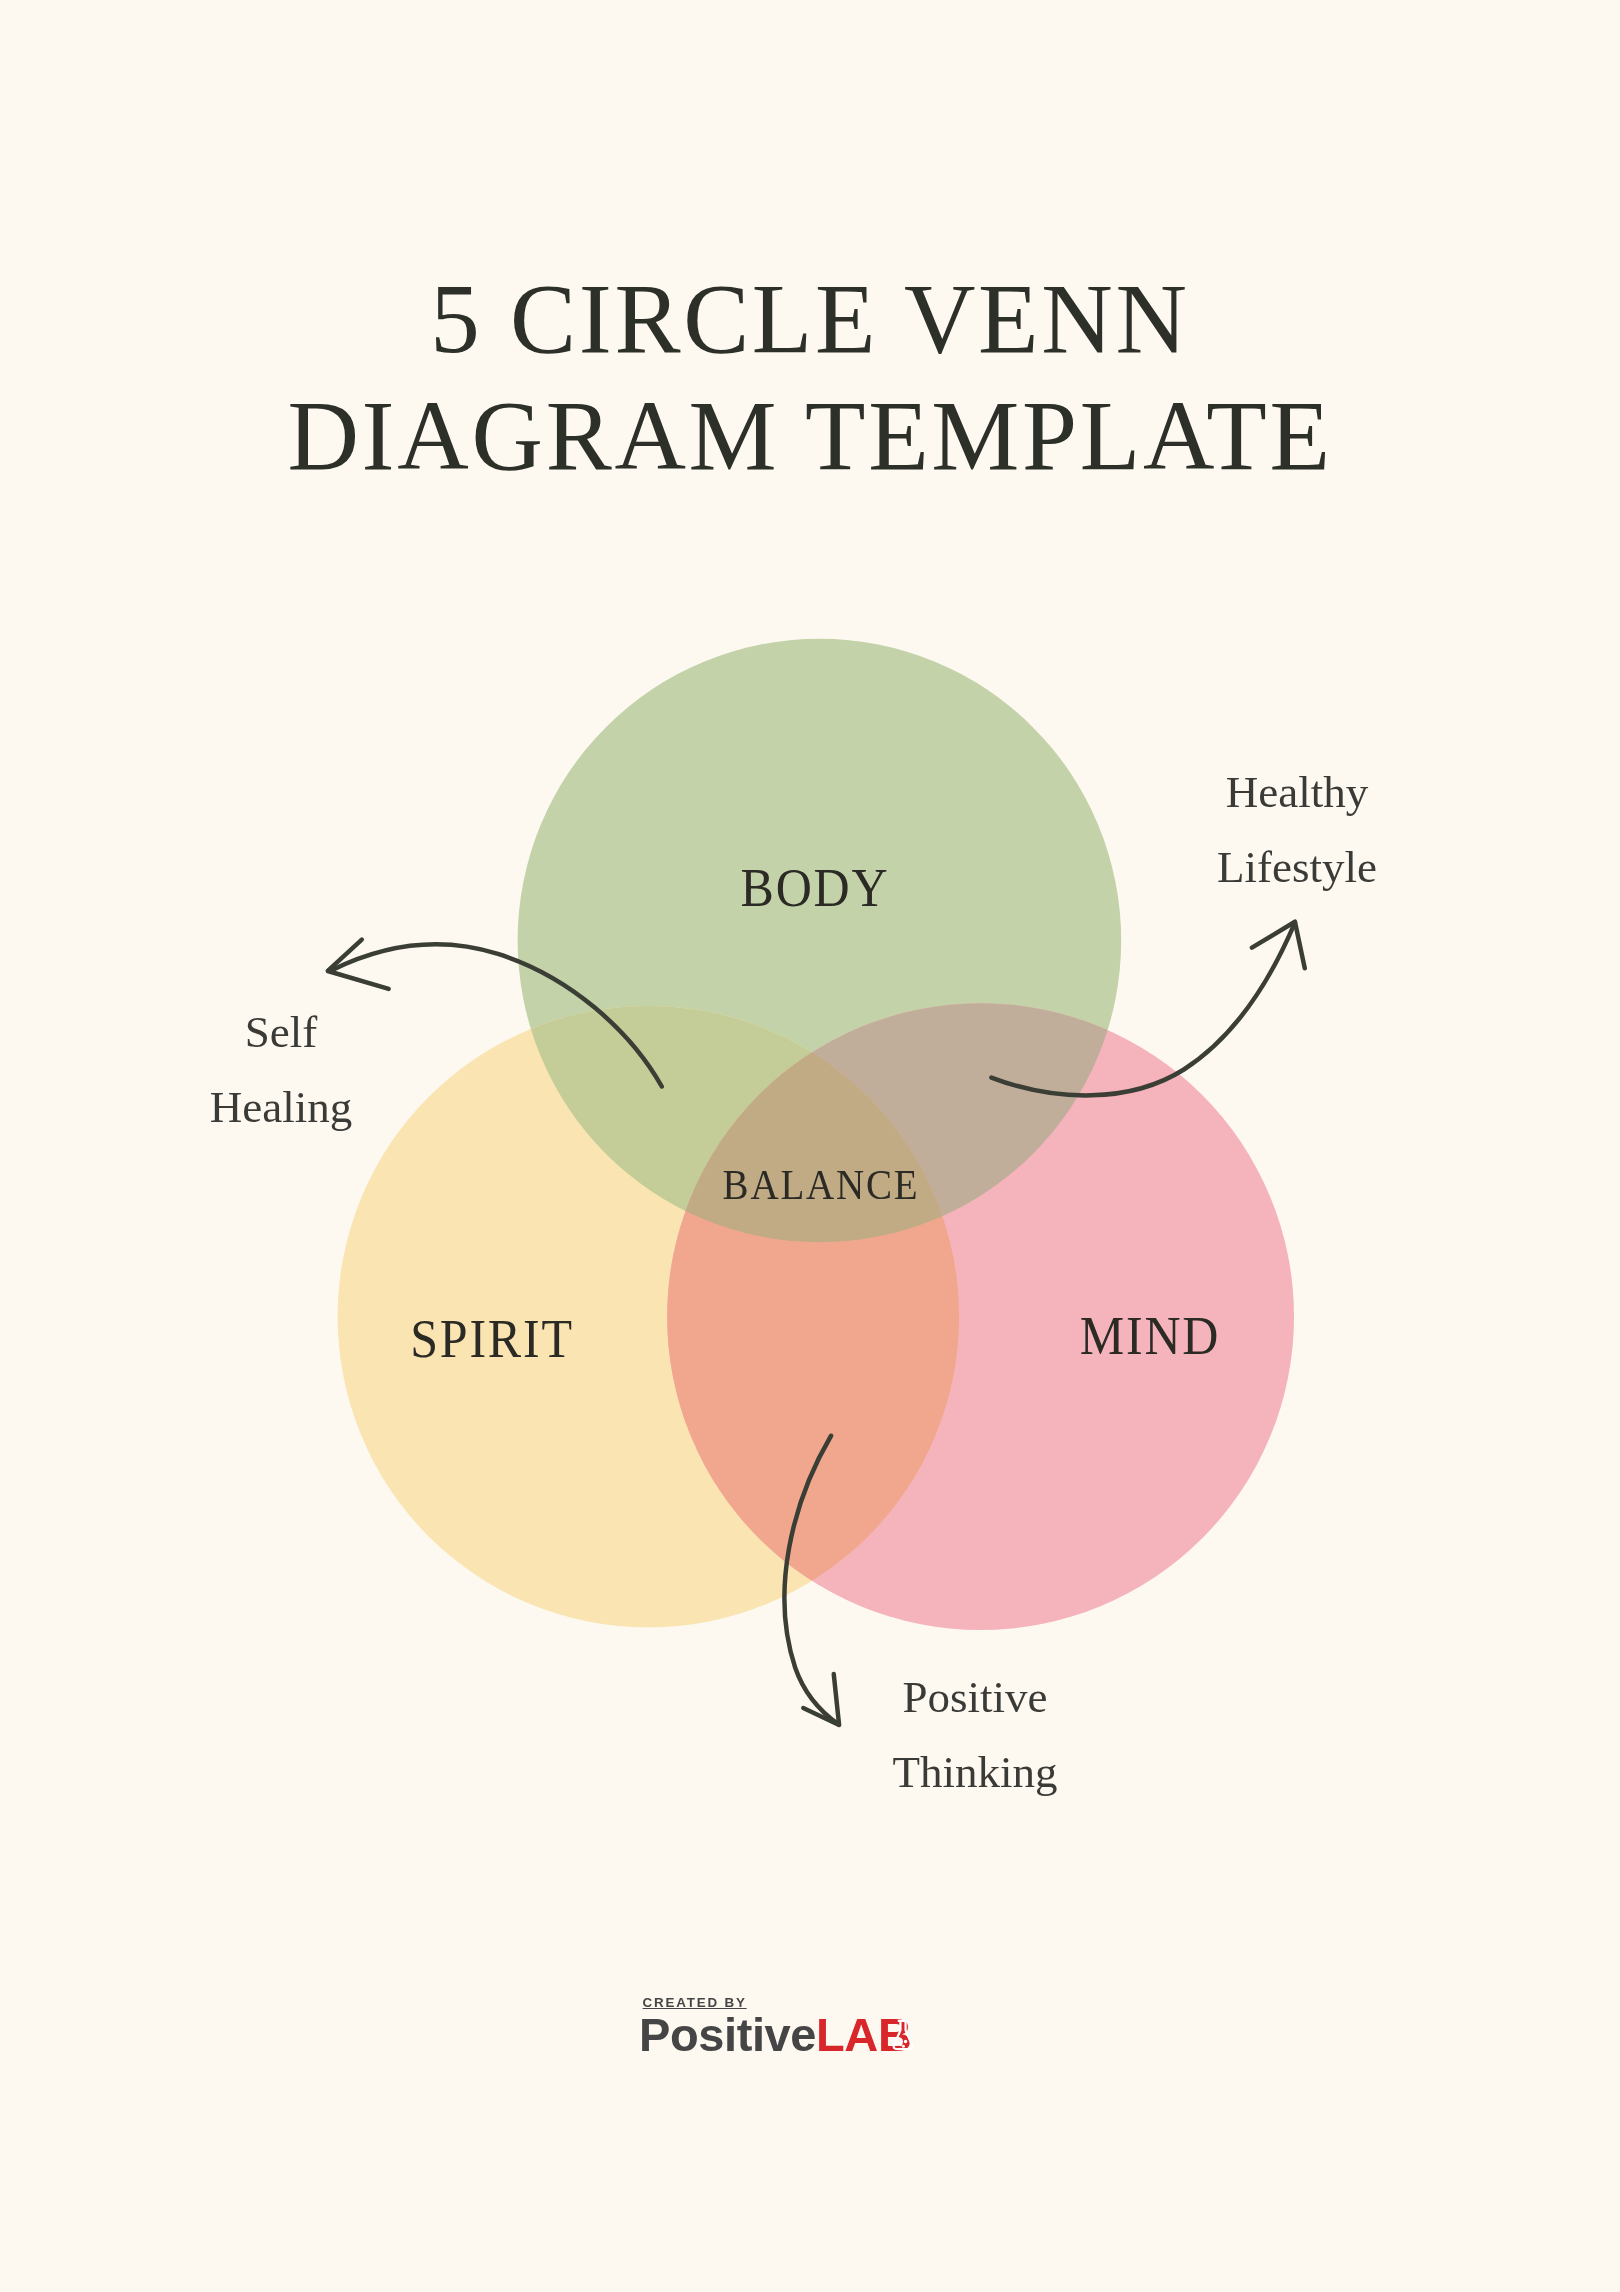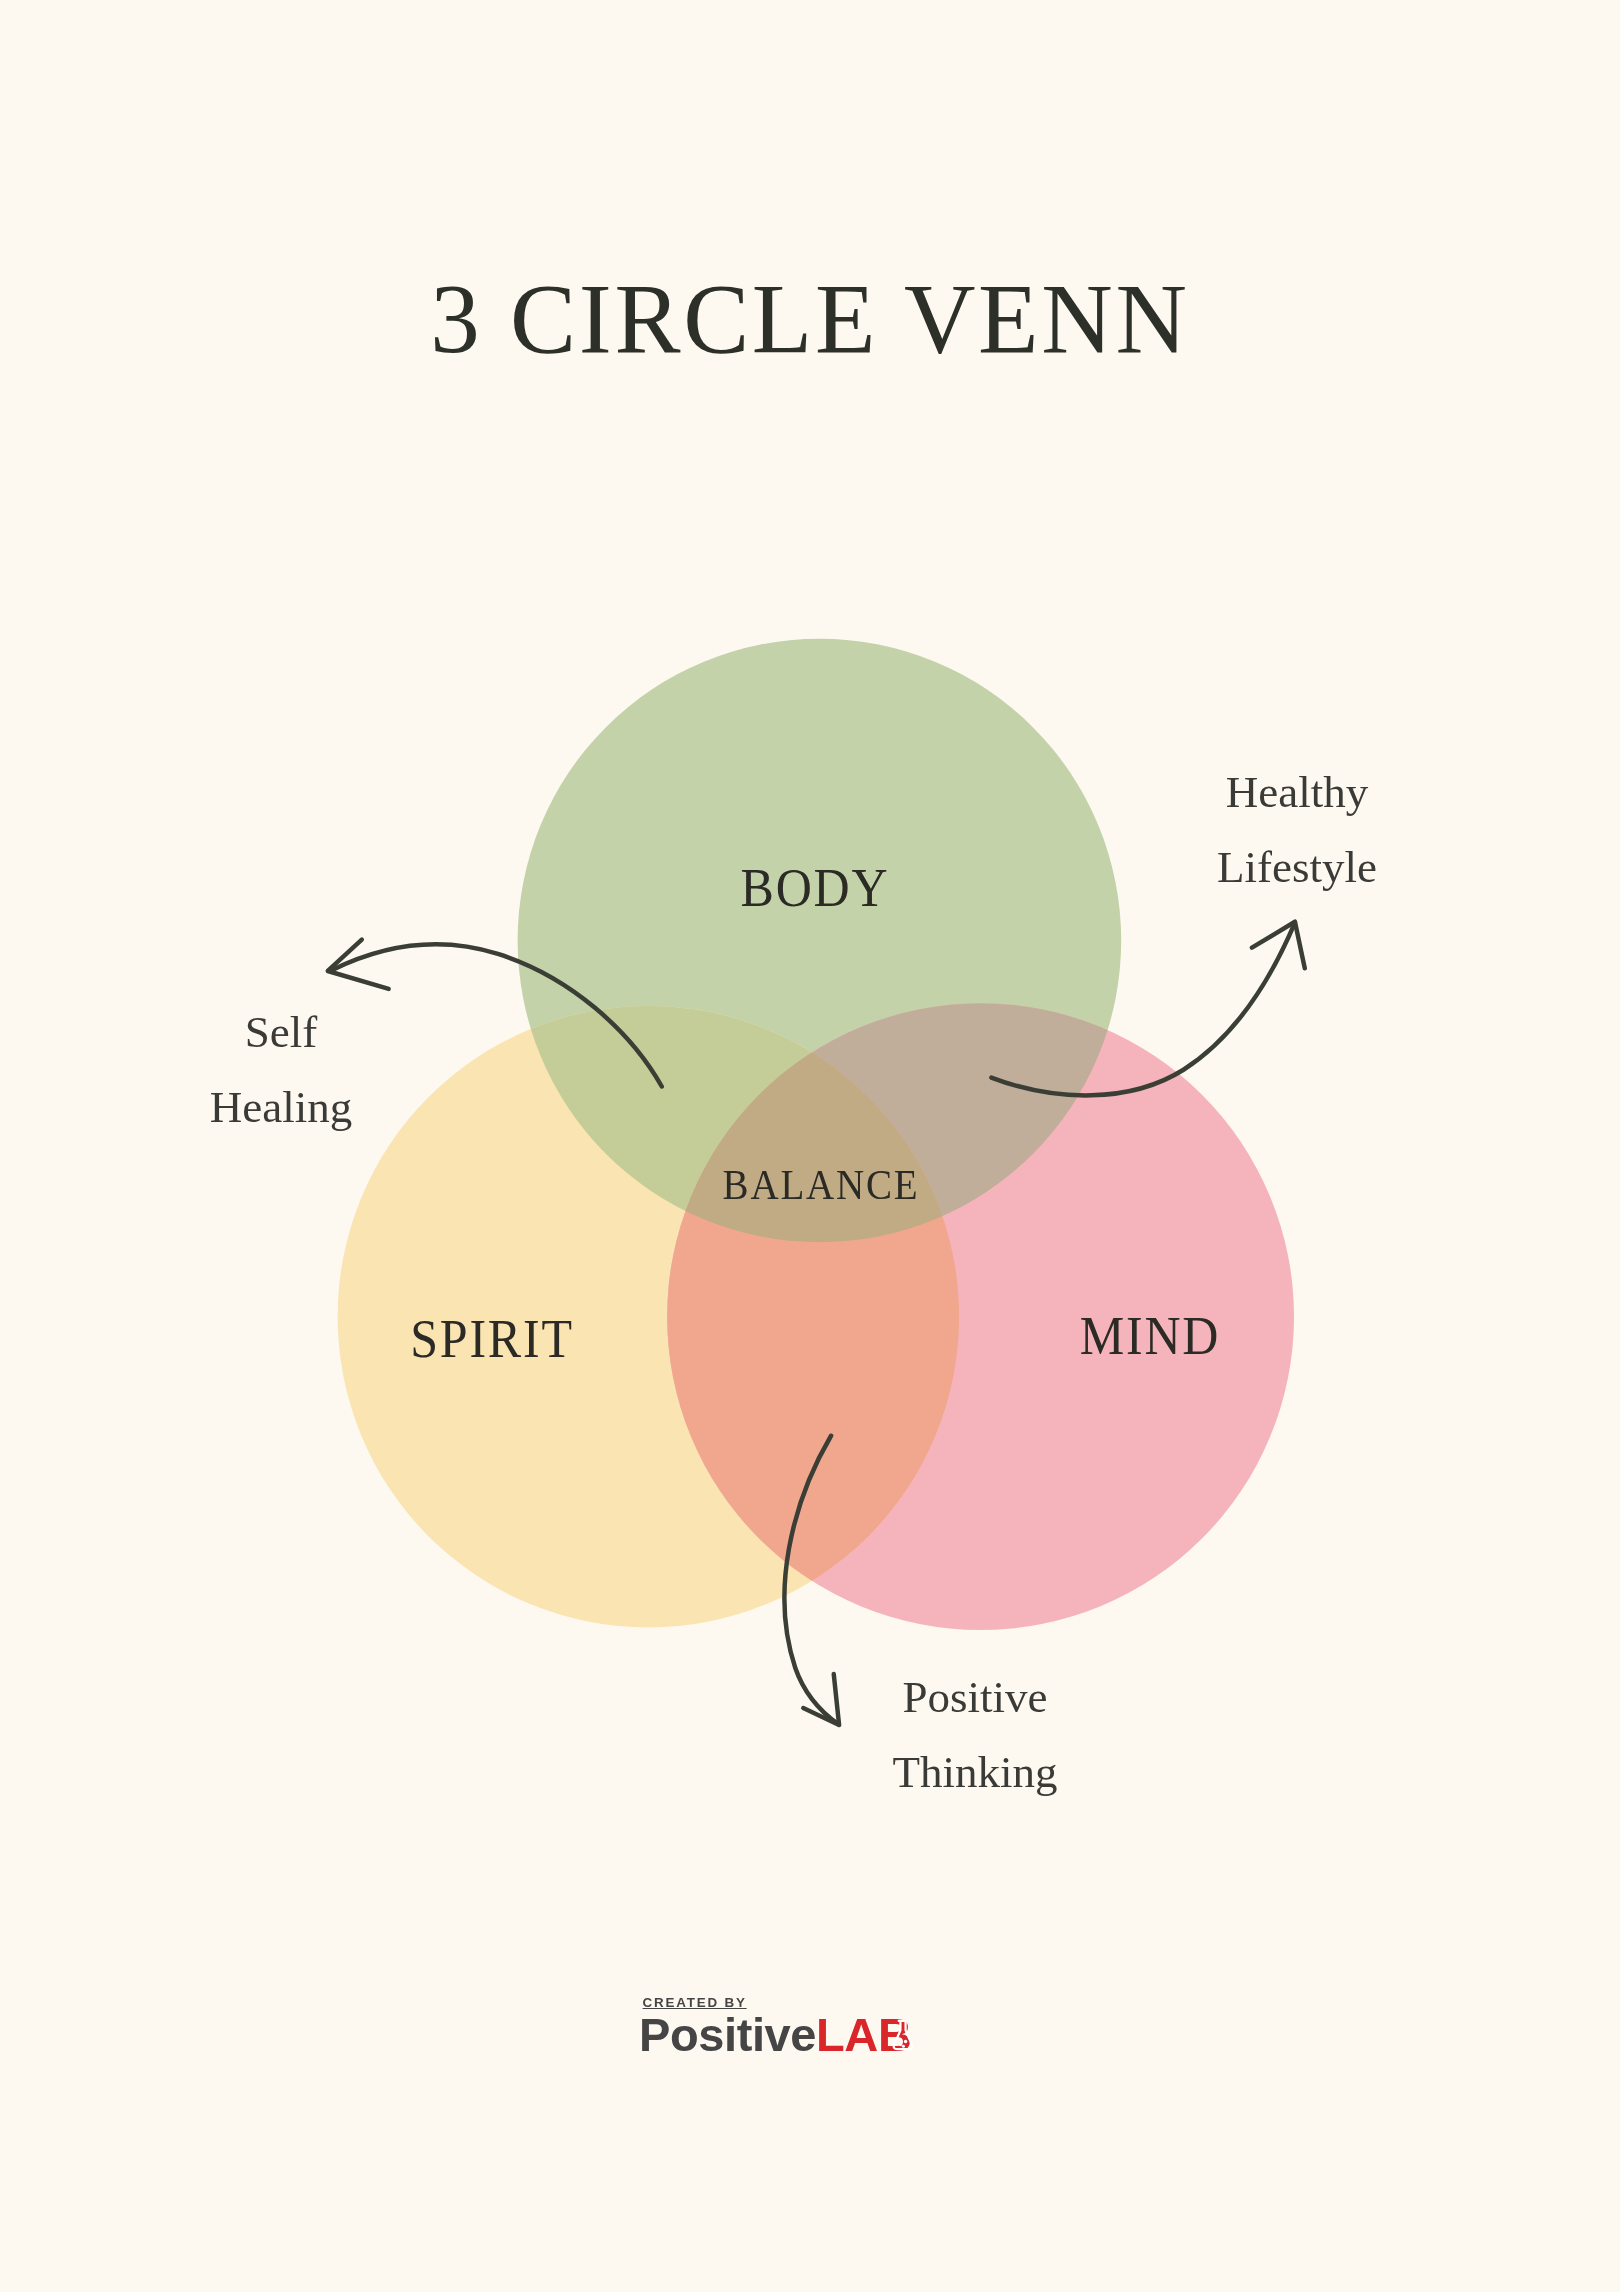--- a/index.html
+++ b/index.html
@@ -79,21 +79,22 @@
     width: 24px;
     height: 33px;
   }
 </style>
 </head>
 <body>
 
 <div class="poster" style="background-color: rgb(253, 249, 241);">
 
   <h1 class="title" style="color: rgb(45, 48, 41);">
-    <span>3 CIRCLE VENN</span>
+    <span>5 CIRCLE VENN</span>
+    <span>DIAGRAM TEMPLATE</span>
   </h1>
 
   <svg class="venn-svg" viewBox="0 0 1809 2560">
     <defs>
       <clipPath id="clipSpirit">
           <circle cx="724" cy="1470" r="347"></circle>
         </clipPath>
       <clipPath id="clipMind">
           <circle cx="1095" cy="1470" r="350"></circle>
         </clipPath>

